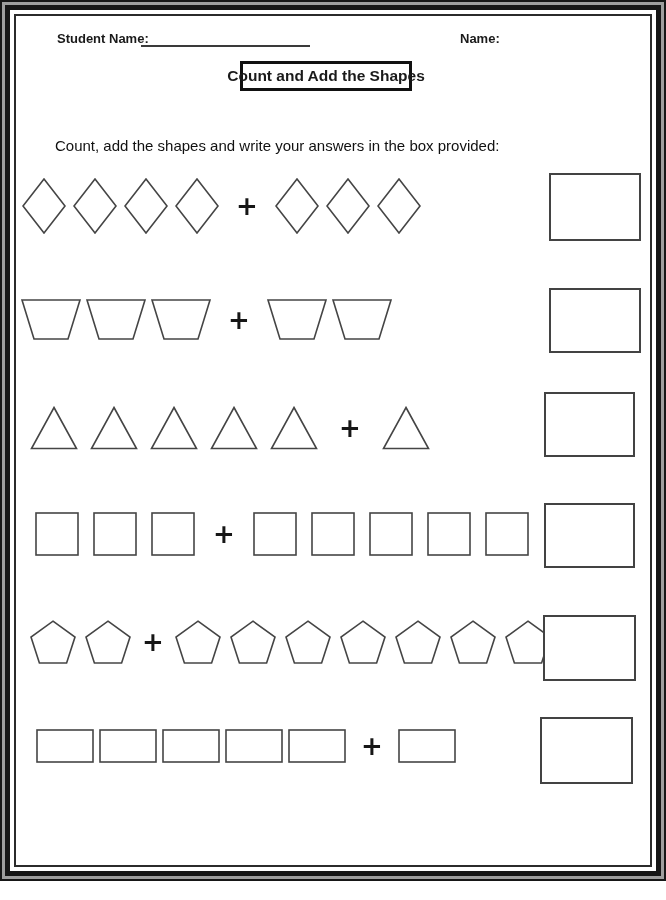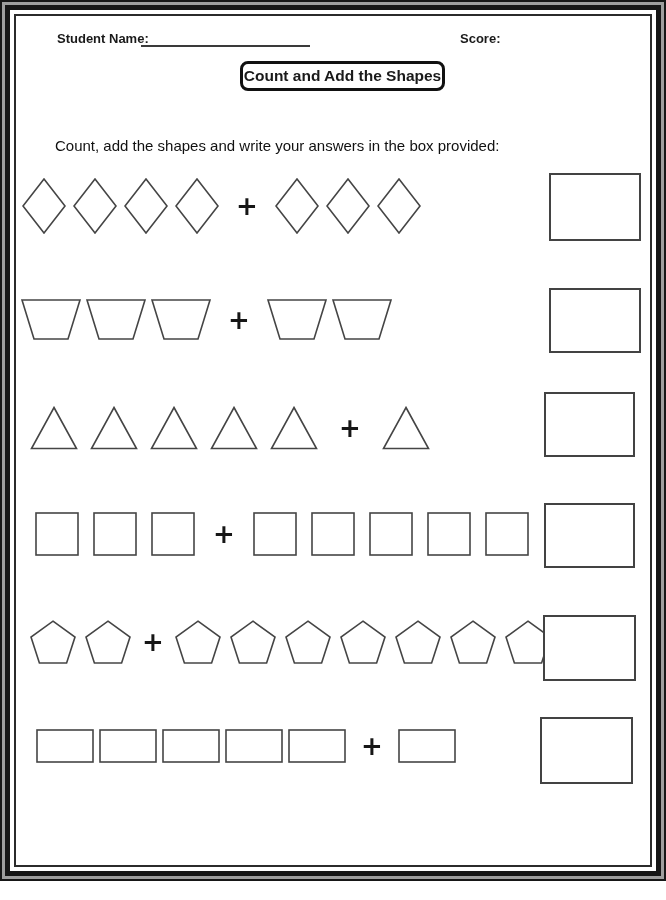--- a/index.html
+++ b/index.html
@@ -13,22 +13,22 @@
   .f3{width:100%;height:100%;border:5px solid #161616;box-sizing:border-box;}
   .f4{width:100%;height:100%;border:4px solid #ffffff;box-sizing:border-box;}
   .f5{width:100%;height:100%;border:2px solid #2b2b2b;box-sizing:border-box;}
 
   .hdr-label{position:absolute;font-weight:bold;font-size:13px;letter-spacing:0;}
   .student-name{left:57px;top:31px;}
   .score{left:460px;top:31px;}
   .name-line{position:absolute;left:141px;top:45px;width:169px;height:2px;background:#3a3a3a;}
 
   .title-box{
-    position:absolute;left:240px;top:61px;width:205px;height:30px;box-sizing:border-box;
-    border:3px solid #111111;border-radius:8px;background:#ffffff;
+    position:absolute;left:240px;top:61px;width:172px;height:30px;box-sizing:border-box;
+    border:3px solid #111111;border-radius:0;background:#ffffff;
     display:flex;align-items:center;justify-content:center;
   }
   .title-box span{font-weight:bold;font-size:15.5px;white-space:nowrap;}
 
   .instruction{position:absolute;left:55px;top:113px;font-size:15px;color:#111111;white-space:nowrap;margin-top:24px;}
 
   .prob-row{position:absolute;display:flex;align-items:center;}
   .shape{display:block;flex:0 0 auto;}
   .plus{font-weight:bold;font-size:26px;line-height:1;color:#161616;flex:0 0 auto;
         font-family:"DejaVu Sans", sans-serif;}
@@ -46,21 +46,21 @@
       <div class="f3">
         <div class="f4">
           <div class="f5"></div>
         </div>
       </div>
     </div>
   </div>
 
   <span class="hdr-label student-name">Student Name:</span>
   <div class="name-line"></div>
-  <span class="hdr-label score">Score:</span>
+  <span class="hdr-label score">Name:</span>
 
   <div class="title-box">
     <span>Count and Add the Shapes</span>
   </div>
 
   <div class="instruction">Count, add the shapes and write your answers in the box provided:</div>
 
   <div id="problems">
       <div class="prob-row" style="left: 22px; top: 178px; gap: 7px; height: 56px;">
         <svg width="44" height="56" viewBox="0 0 44 56" class="shape">

